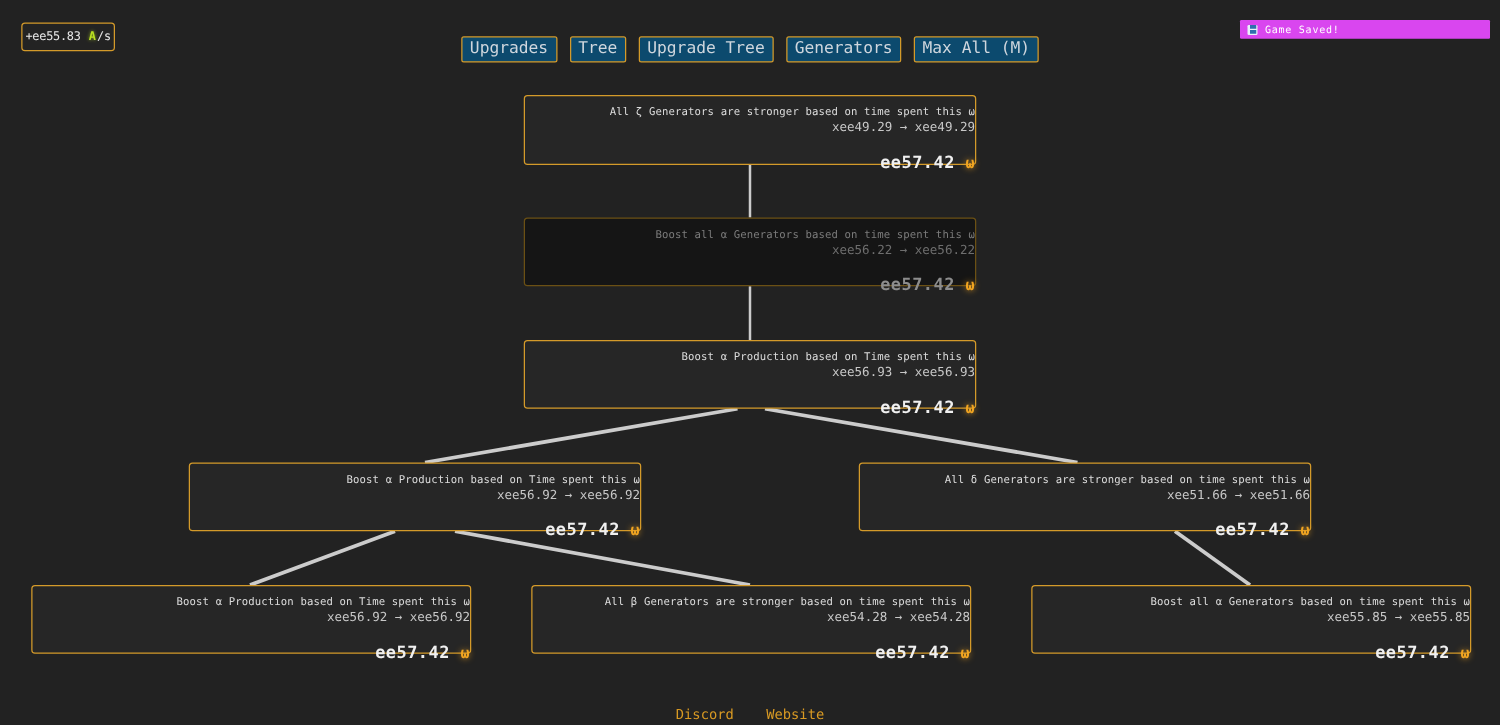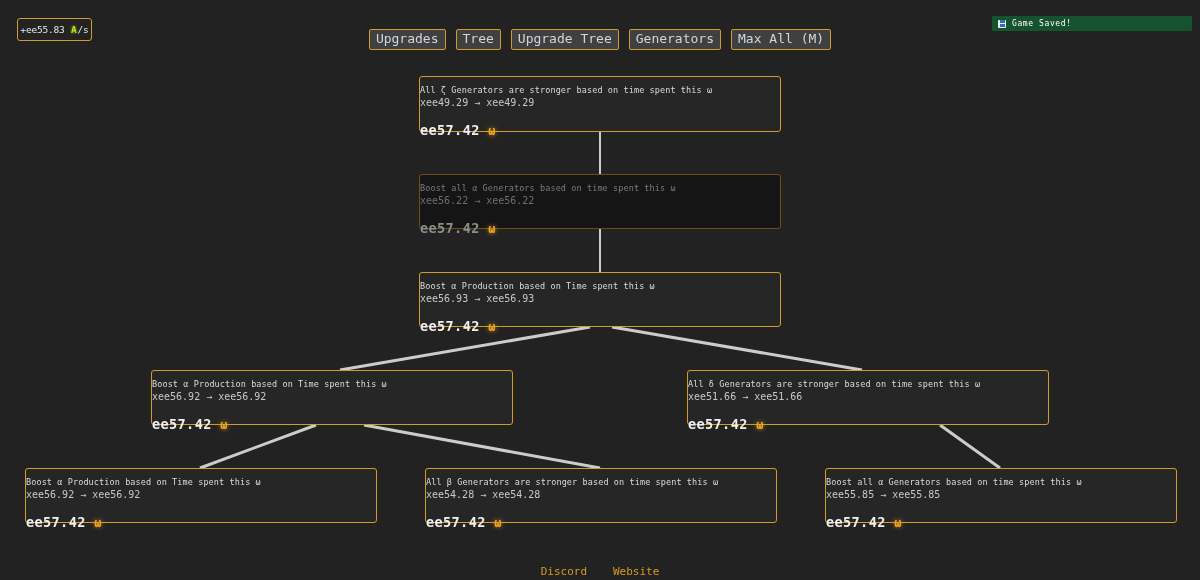--- a/index.html
+++ b/index.html
@@ -59,21 +59,21 @@
   .omega {
     color: #f0a421;
     font-weight: bold;
     text-shadow: 0 0 5px rgba(240,164,33,0.85);
   }
 
   .toast {
     position: absolute;
     right: 8px; top: 16px;
     width: 200px; height: 15px;
-    background: #14532d;
+    background: #d946ef;
     display: flex; align-items: center;
     padding-left: 6px;
     gap: 6px;
     font-size: 8px;
     color: #ffffff;
     border-radius: 1px;
   }
   .toast .save-ico {
     display: inline-block;
     width: 8px; height: 8px;
@@ -96,21 +96,21 @@
 
   
   .tabs {
     position: absolute;
     left: 0; top: 29px; width: 1200px;
     display: flex; justify-content: center; align-items: center;
     gap: 10px;
   }
   .tab-btn {
     border: 1px solid #d49a2a;
-    background: #404040;
+    background: #0c4a6e;
     color: #cfd6dd;
     font-family: "DejaVu Sans Mono", "Liberation Mono", monospace;
     font-size: 13px;
     padding: 1px 6px 2px 6px;
     border-radius: 2px;
     line-height: 16px;
     white-space: nowrap;
     cursor: pointer;
   }
 
@@ -118,21 +118,21 @@
   .tree { position: absolute; left: 0; top: 0; width: 1200px; height: 580px; }
   svg.links { position: absolute; left: 0; top: 0; width: 1200px; height: 580px; pointer-events: none; }
 
   .node {
     position: absolute;
     border: 1px solid #d49a2a;
     border-radius: 3px;
     background: #262626;
     display: flex;
     flex-direction: column;
-    align-items: flex-start;
+    align-items: flex-end;
     justify-content: flex-start;
     padding-top: 7px;
     cursor: pointer;
     z-index: 2;
   }
   .node.dim {
     background: #151515;
     border-color: #6b5014;
   }
   .node .desc {

